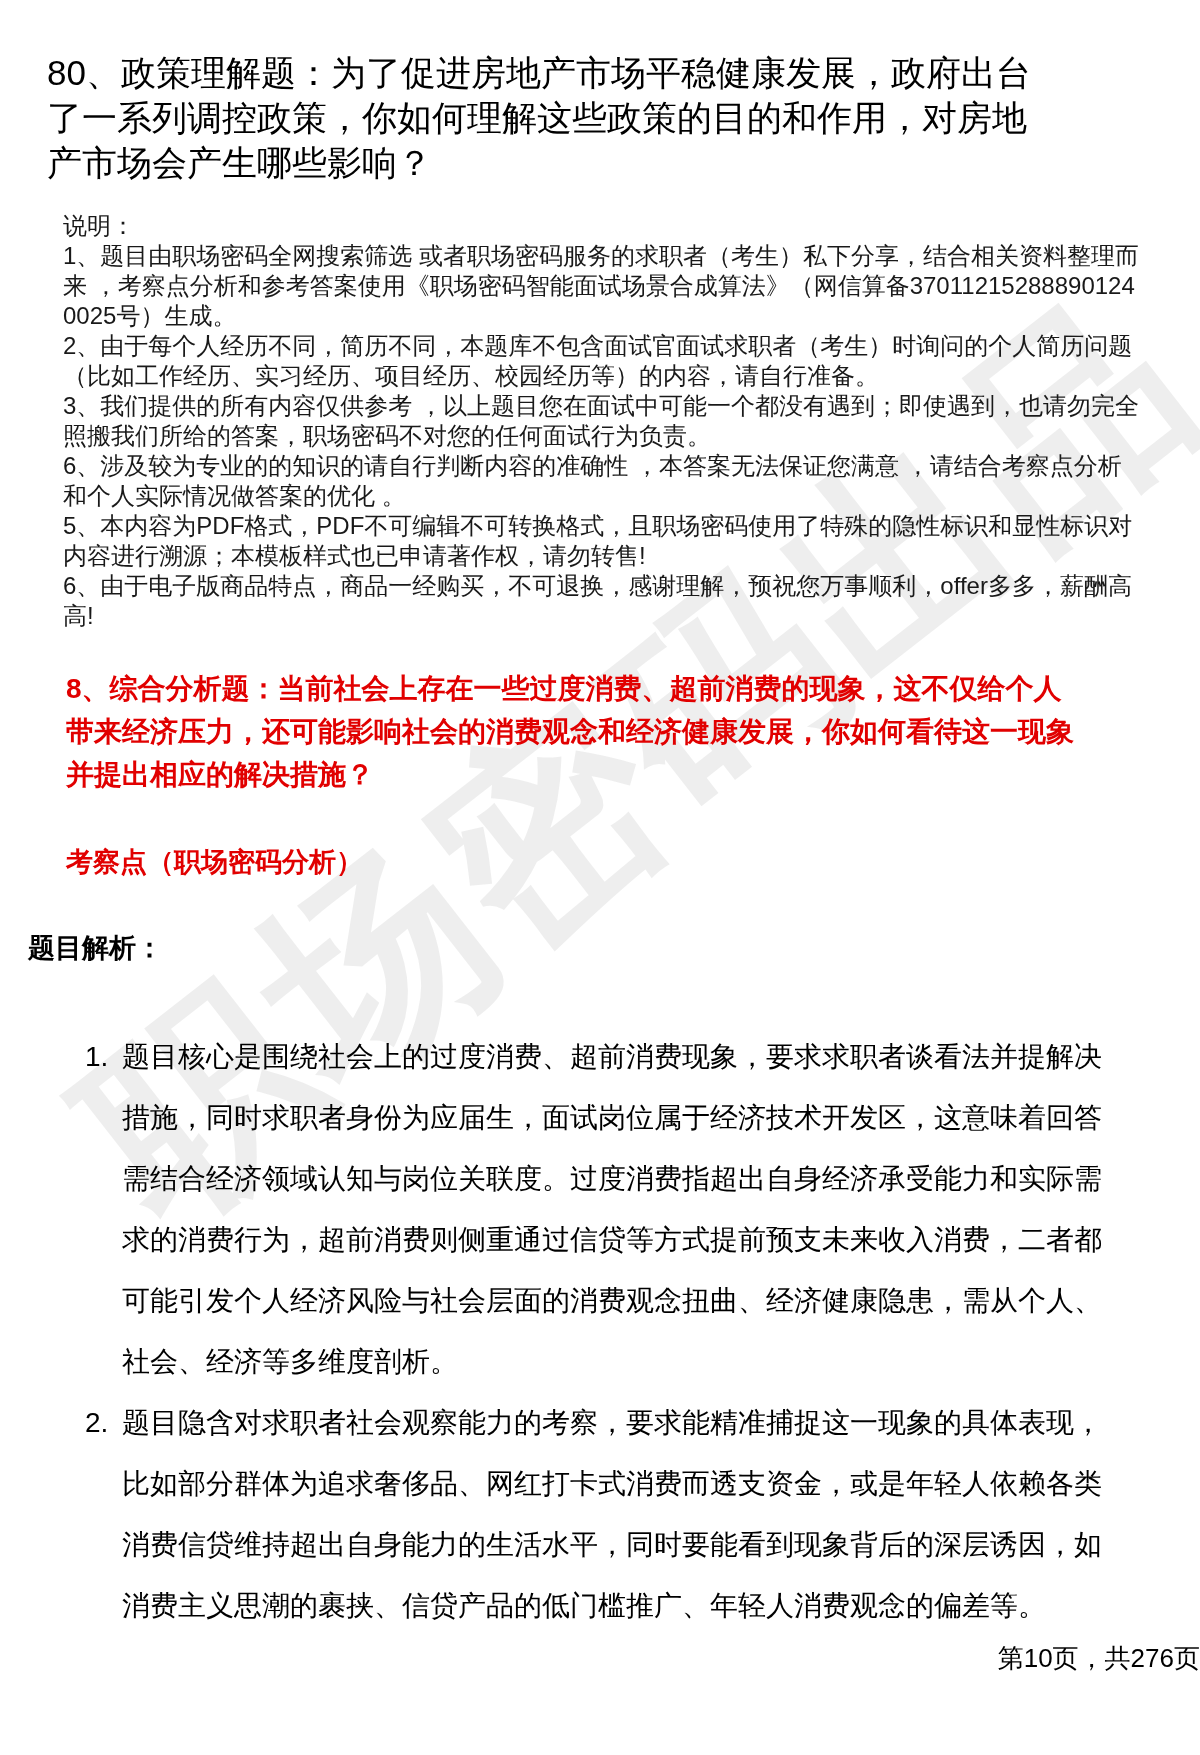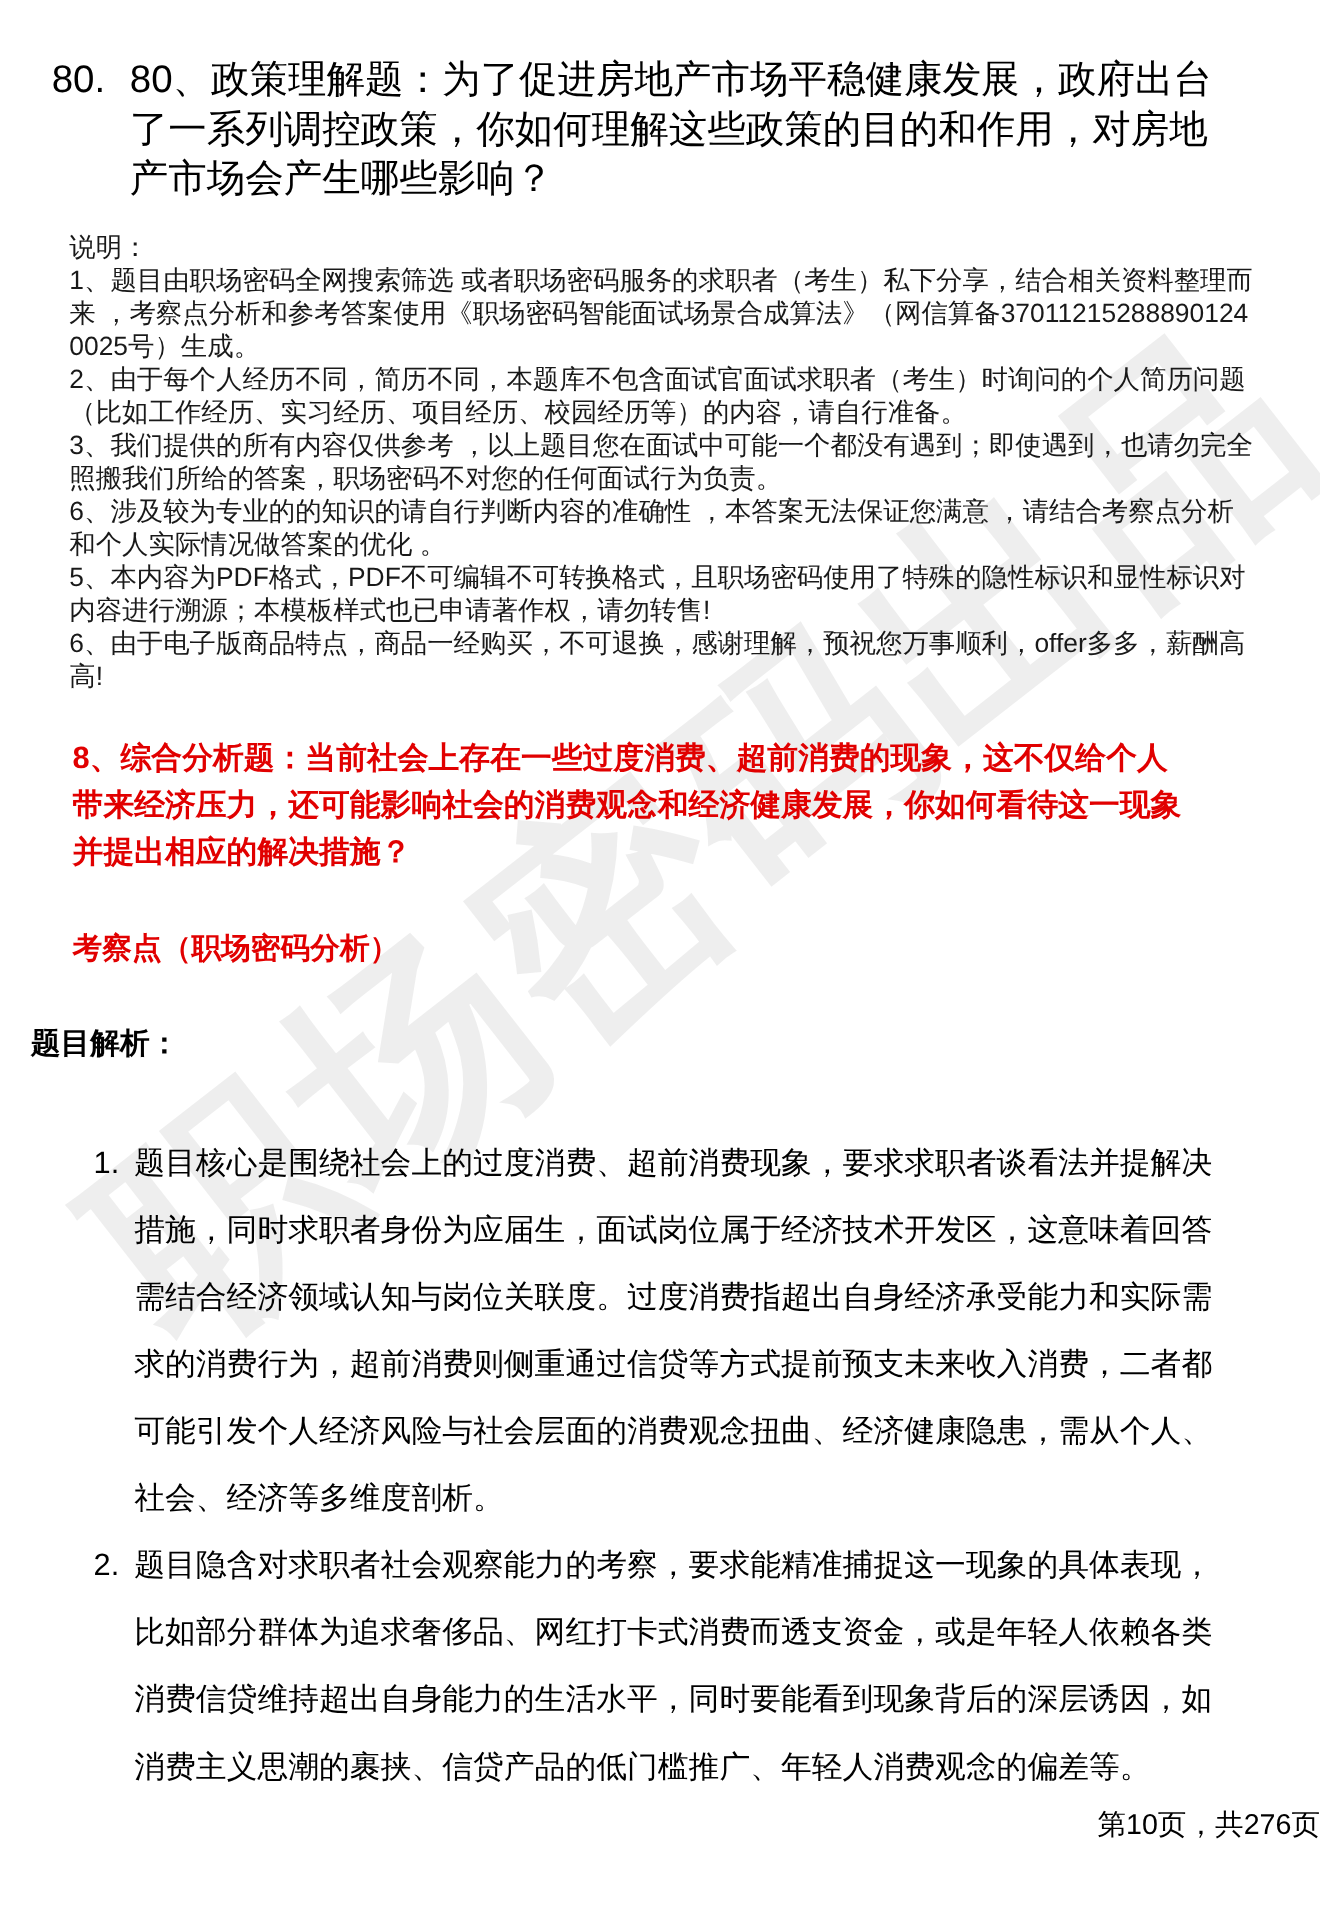--- a/index.html
+++ b/index.html
@@ -111,21 +111,20 @@
 </head>
 <body>
 
 <div class="page">
 
   <div class="watermark">职场密码出品</div>
 
   <div class="content">
 
     <div class="question">
-      <span class="q-marker">80.</span>
       <div class="q-text">80、政策理解题：为了促进房地产市场平稳健康发展，政府出台了一系列调控政策，你如何理解这些政策的目的和作用，对房地产市场会产生哪些影响？</div>
     </div>
 
     <div class="notes">
       <p>说明：</p>
       <p>1、题目由职场密码全网搜索筛选 或者职场密码服务的求职者（考生）私下分享，结合相关资料整理而来 ，考察点分析和参考答案使用《职场密码智能面试场景合成算法》（网信算备370112152888901240025号）生成。</p>
       <p>2、由于每个人经历不同，简历不同，本题库不包含面试官面试求职者（考生）时询问的个人简历问题（比如工作经历、实习经历、项目经历、校园经历等）的内容，请自行准备。</p>
       <p>3、我们提供的所有内容仅供参考 ，以上题目您在面试中可能一个都没有遇到；即使遇到，也请勿完全照搬我们所给的答案，职场密码不对您的任何面试行为负责。</p>
       <p>6、涉及较为专业的的知识的请自行判断内容的准确性 ，本答案无法保证您满意 ，请结合考察点分析和个人实际情况做答案的优化 。</p>
       <p>5、本内容为PDF格式，PDF不可编辑不可转换格式，且职场密码使用了特殊的隐性标识和显性标识对内容进行溯源；本模板样式也已申请著作权，请勿转售!</p>

